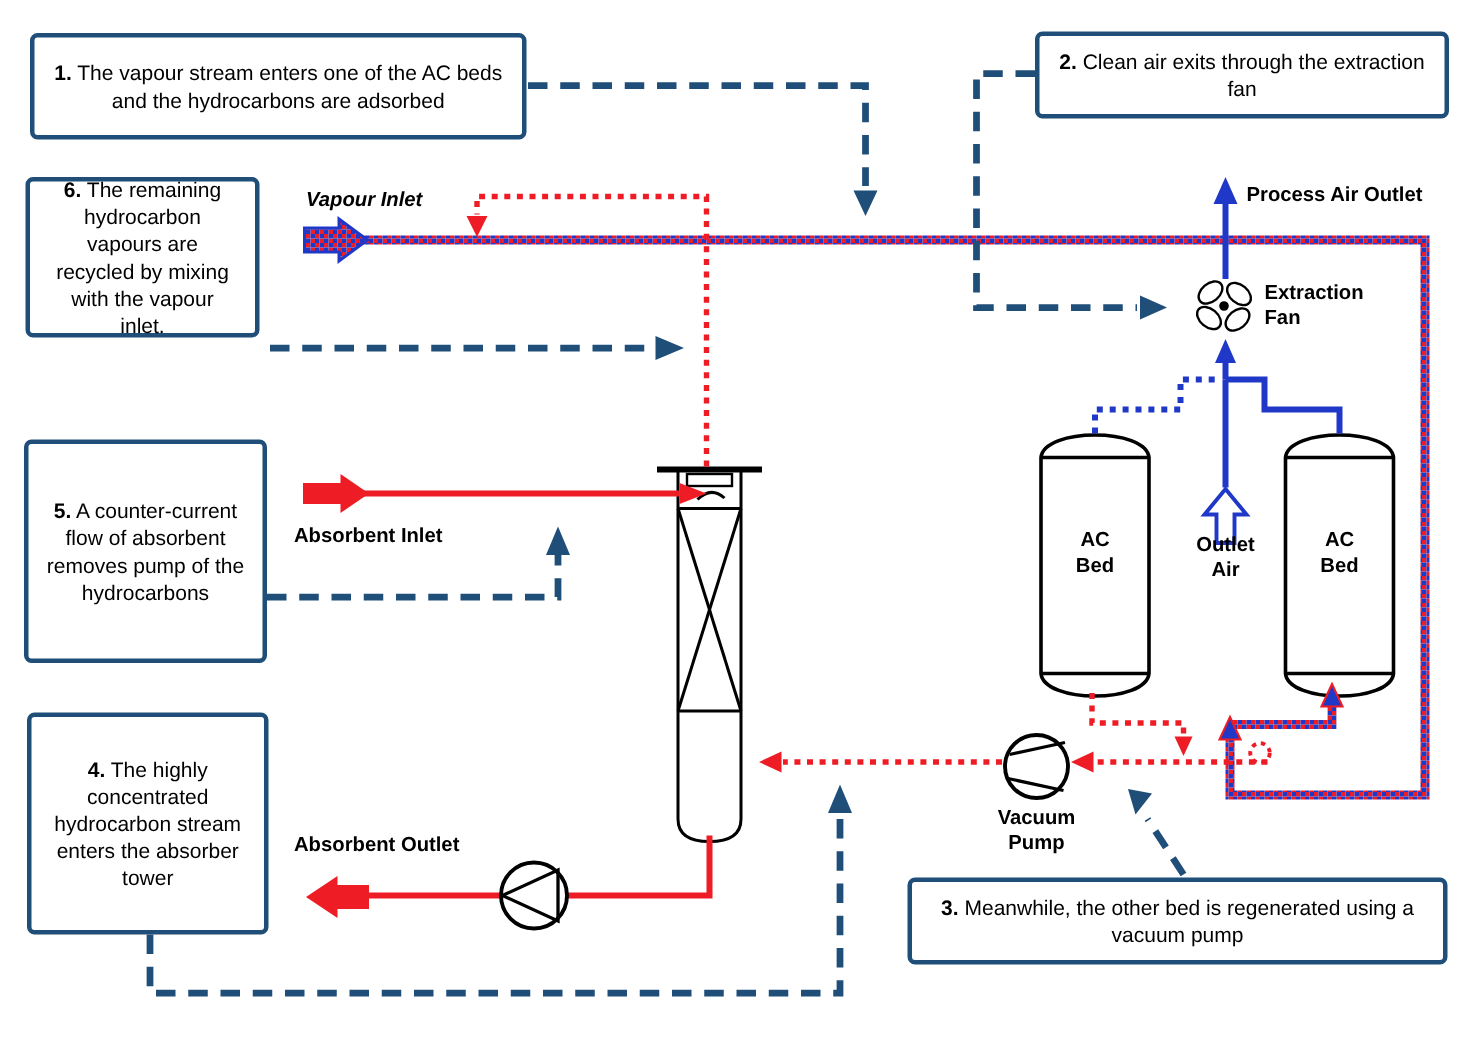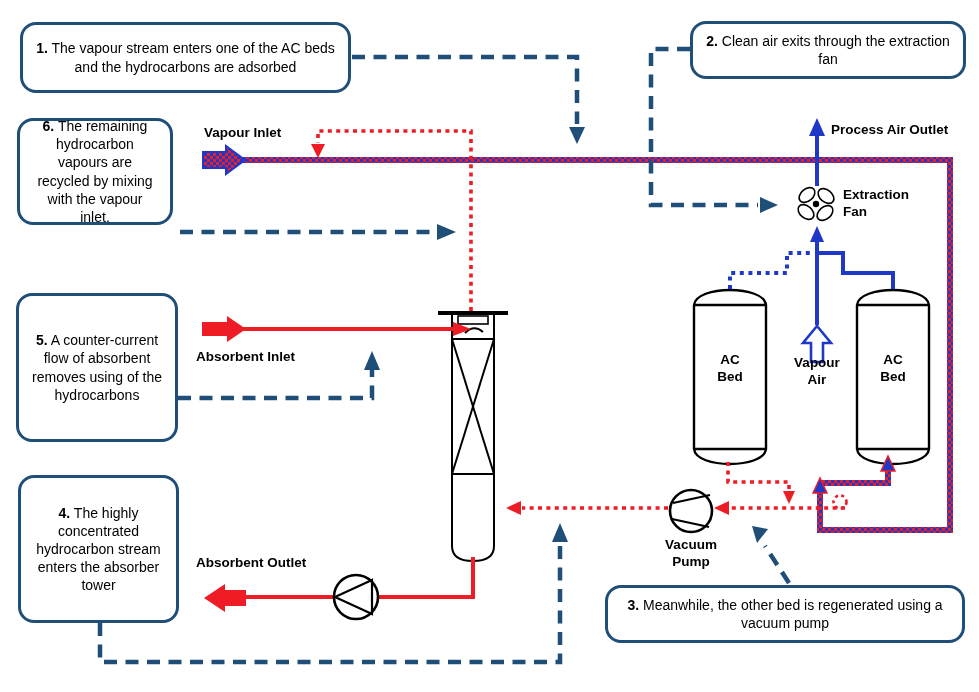--- a/index.html
+++ b/index.html
@@ -23,21 +23,21 @@
   .thin-black{stroke:#000;stroke-width:2;fill:none;}
   .fill-red{fill:var(--red);stroke:none;}
   .fill-navy{fill:var(--navy);stroke:none;}
   .fill-blue{fill:var(--blue);stroke:none;}
   .chk-arrow{fill:var(--blue);stroke:var(--red);stroke-width:1.4;}
   .open-blue{fill:#fff;stroke:var(--blue);stroke-width:2.6;}
 
   
   .callout{
     position:absolute;box-sizing:border-box;border:3.6px solid var(--navy);
-    border-radius:16px;background:#fff;display:flex;align-items:center;
+    border-radius:5px;background:#fff;display:flex;align-items:center;
     justify-content:center;text-align:center;padding:2px 12px;z-index:3;
   }
   .callout p{margin:0;font-size:14px;line-height:1.3;}
   .callout b{font-weight:bold;}
 
   
   .dlabel{
     position:absolute;font-weight:bold;font-size:13.5px;line-height:1.25;
     white-space:pre-line;z-index:2;
   }
@@ -163,34 +163,34 @@
   <div class="callout" style="left:690px;top:21px;width:276px;height:58px;">
     <p><b>2.</b> <span>Clean air exits through the extraction fan</span></p>
   </div>
   <div class="callout" style="left:605px;top:585px;width:360px;height:58px;">
     <p><b>3.</b> <span>Meanwhile, the other bed is regenerated using a vacuum pump</span></p>
   </div>
   <div class="callout" style="left:18px;top:475px;width:161px;height:148px;">
     <p><b>4.</b> <span>The highly concentrated hydrocarbon stream enters the absorber tower</span></p>
   </div>
   <div class="callout" style="left:16px;top:293px;width:162px;height:149px;">
-    <p><b>5.</b> <span>A counter-current flow of absorbent removes using of the hydrocarbons</span></p>
+    <p><b>5.</b> <span>A counter-current flow of absorbent removes pump of the hydrocarbons</span></p>
   </div>
   <div class="callout" style="left:17px;top:118px;width:156px;height:107px;">
     <p><b>6.</b> <span>The remaining hydrocarbon vapours are recycled by mixing with the vapour inlet.</span></p>
   </div>
 
-  <div class="dlabel" style="left:204px;top:125px;">Vapour Inlet</div>
+  <div class="dlabel" style="left:204px;top:125px;font-style:italic;">Vapour Inlet</div>
   <div class="dlabel" style="left:831px;top:122px;">Process Air Outlet</div>
   <div class="dlabel" style="left:843px;top:187px;">Extraction
 Fan</div>
   <div class="dlabel center" style="left:695px;top:352px;width:70px;">AC
 Bed</div>
   <div class="dlabel center" style="left:858px;top:352px;width:70px;">AC
 Bed</div>
-  <div class="dlabel center" style="left:782px;top:355px;width:70px;">Vapour
+  <div class="dlabel center" style="left:782px;top:355px;width:70px;">Outlet
 Air</div>
   <div class="dlabel" style="left:196px;top:349px;">Absorbent Inlet</div>
   <div class="dlabel" style="left:196px;top:555px;">Absorbent Outlet</div>
   <div class="dlabel center" style="left:656px;top:537px;width:70px;text-align:center;">Vacuum
 Pump</div>
 
 </div>
 
 </body></html>

